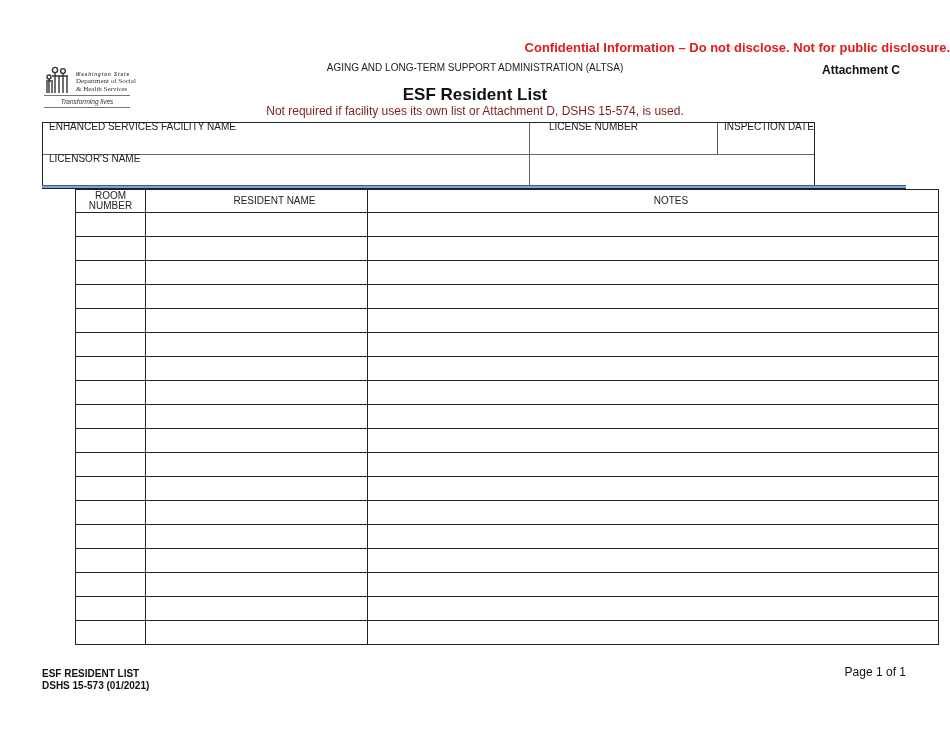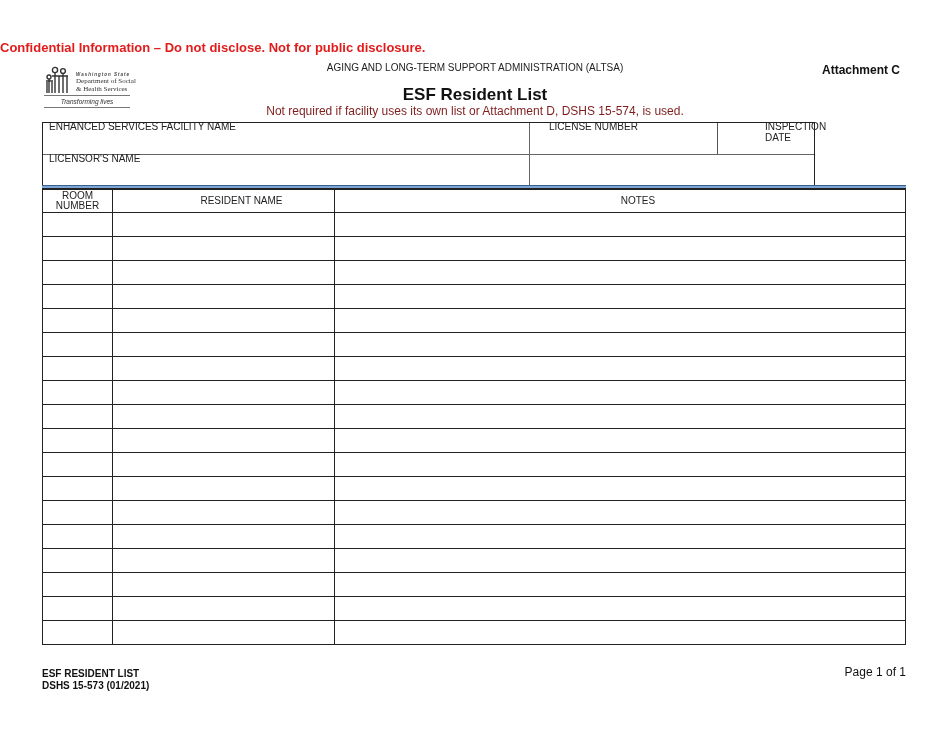--- a/index.html
+++ b/index.html
@@ -1,19 +1,19 @@
 <!DOCTYPE html>
 <html><head>
 <meta charset="utf-8">
 <style>
   * { box-sizing: border-box; margin: 0; padding: 0; }
   html, body { width: 950px; height: 733px; background: #fff; overflow: hidden; }
   body { position: relative; font-family: "Liberation Sans", sans-serif; color: #111; }
   .abs { position: absolute; }
-  .confidential { left: 0; width: 950px; top: 40px; text-align: left; color: #e21b1b; font-weight: bold; font-size: 13px; }
+  .confidential { left: 0; width: 950px; top: 40px; text-align: right; color: #e21b1b; font-weight: bold; font-size: 13px; }
   .logo { left: 44px; top: 66px; width: 92px; height: 44px; }
   .logo .people { position: absolute; left: 0; top: 0; width: 28px; height: 28px; }
   .logo .state { position: absolute; left: 32px; top: 6px; font-size: 4.5px; letter-spacing: 1px; color: #444; font-style: italic; font-weight: bold; }
   .logo .dept { position: absolute; left: 32px; top: 12px; font-size: 7px; line-height: 7.5px; color: #333; font-family: "Liberation Serif", serif; }
   .logo .rule1 { position: absolute; left: 0; top: 29px; width: 86px; border-top: 1px solid #777; }
   .logo .tagline { position: absolute; left: 0; top: 32px; width: 86px; text-align: center; font-size: 6.5px; font-style: italic; color: #333; }
   .logo .rule2 { position: absolute; left: 0; top: 41px; width: 86px; border-top: 1px solid #777; }
   .agency { left: 0; width: 950px; top: 63px; text-align: center; font-size: 10px; line-height: 10px; color: #222; }
   .title { left: 0; width: 950px; top: 85px; text-align: center; font-size: 17px; font-weight: bold; }
   .subtitle { left: 0; width: 950px; top: 104px; text-align: center; font-size: 12px; color: #7f1d1d; }
@@ -26,21 +26,21 @@
   .hdr-box .lbl { position: absolute; font-size: 10px; color: #222; }
   .inspect { position: absolute; left: 493px; top: 37px; font-size: 12px; display: flex; align-items: center; white-space: nowrap; }
   .cb { display: inline-block; width: 10px; height: 10px; border: 1px solid #222; margin: 0 7px 0 7px; }
   .blue-rule { left: 42px; top: 185px; width: 864px; height: 4px; background: #7ba7d6; border-top: 1px solid #3a5f8f; border-bottom: 1px solid #222; }
 
   table.grid { position: absolute; left: 42px; top: 189px; width: 864px; border-collapse: collapse; }
   table.grid th, table.grid td { border: 1px solid #222; border-top-width: 1.5px; }
   table.grid th { height: 23px; font-weight: normal; font-size: 10px; line-height: 10px; text-align: center; color: #222; padding-left: 36px; }
   table.grid td { height: 24px; }
   table.grid tr:nth-child(3n) td { border-top-color: #888; }
-  table.grid { border-left: 1.5px solid #222; border-right: 1.5px solid #222; }
+  table.grid { border-left: 1.5px solid #222; border-right: 1.5px solid #222; margin-left: 33px; }
 
   .footer-left { left: 42px; top: 668px; font-size: 10px; font-weight: bold; line-height: 12px; }
   .footer-right { left: 780px; width: 126px; top: 665px; text-align: right; font-size: 12px; }
 </style>
 </head>
 <body>
 
 <div class="abs confidential">Confidential Information – Do not disclose.  Not for public disclosure.</div>
 
 <div class="abs logo">
@@ -68,21 +68,21 @@
 <div class="abs title">ESF Resident List</div>
 <div class="abs subtitle">Not required if facility uses its own list or Attachment D, DSHS 15-574, is used.</div>
 <div class="abs attachment">Attachment C</div>
 
 <div class="abs hdr-box">
   <div class="row-line"></div>
   <div class="vline1"></div>
   <div class="vline2"></div>
   <div class="lbl" style="left:6px;top:-2px;">ENHANCED SERVICES FACILITY NAME</div>
   <div class="lbl" style="left:506px;top:-2px;">LICENSE NUMBER</div>
-  <div class="lbl" style="left:681px;top:-2px;margin-left:41px;">INSPECTION DATE</div>
+  <div class="lbl" style="left:681px;top:-2px;">INSPECTION DATE</div>
   <div class="lbl" style="left:6px;top:30px;">LICENSOR'S NAME</div>
 </div>
 <div class="abs blue-rule"></div>
 
 <table class="grid">
   <colgroup>
       <col style="width:70px">
       <col style="width:222px">
       <col>
     </colgroup>

